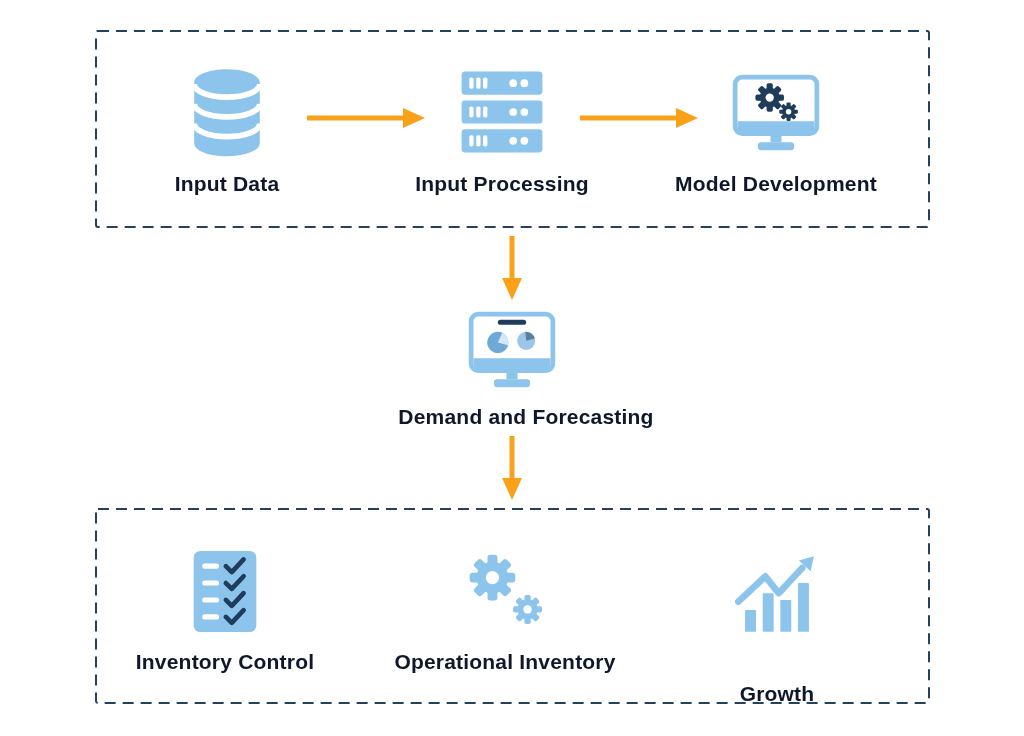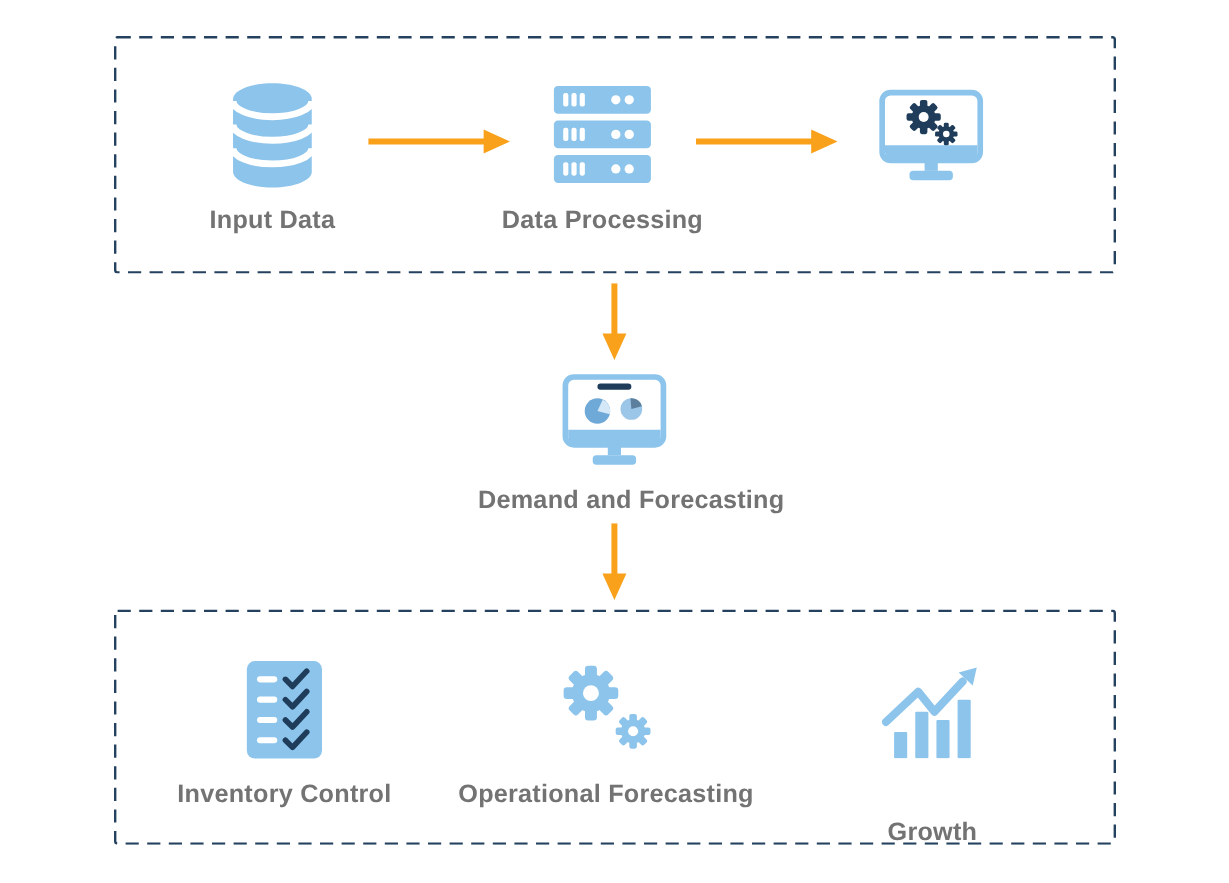--- a/index.html
+++ b/index.html
@@ -8,21 +8,21 @@
     font-family:"Liberation Sans", sans-serif; overflow:hidden;
   }
   .dashed-box { position:absolute; }
   .frame { position:absolute; left:0; top:0; }
   .node { position:absolute; display:flex; flex-direction:column; align-items:center; width:260px; }
   .icon-wrap { display:flex; align-items:center; justify-content:center; }
   .top-icon-wrap { height:104px; }
   .bottom-icon-wrap { height:102px; }
   .mid-icon-wrap { height:92px; }
   .node-label {
-    margin-top:8px; font-size:21px; font-weight:600; color:#737373;
+    margin-top:8px; font-size:21px; font-weight:600; color:#0f172a;
     letter-spacing:0.2px; white-space:nowrap; text-align:left;
   }
   .harrow, .varrow { position:absolute; }
   #top-box    { left:95px;  top:30px;  width:835px; height:198px; }
   #bottom-box { left:95px;  top:508px; width:835px; height:196px; }
   #demand-node { left:382px; top:303px; }
   #demand-node .node-label { margin-top:10px;margin-left:28px; }
 </style>
 </head>
 <body>
@@ -94,36 +94,37 @@
             <circle cx="63" cy="50" r="4.5"></circle>
               <circle cx="76" cy="50" r="4.5"></circle>
             <rect x="12" y="77" width="5" height="13" rx="2"></rect>
               <rect x="20" y="77" width="5" height="13" rx="2"></rect>
               <rect x="28" y="77" width="5" height="13" rx="2"></rect>
             <circle cx="63" cy="83.5" r="4.5"></circle>
               <circle cx="76" cy="83.5" r="4.5"></circle>
           </g>
         </svg>
       </div>
-      <div class="node-label">Data Processing</div>
+      <div class="node-label">Input Processing</div>
     </div>
 
     <svg class="harrow" style="left:483px; top:76px;" width="120" height="24" viewBox="0 0 120 24">
       <line x1="2" y1="12" x2="100" y2="12" stroke="#f9a11b" stroke-width="5"></line>
       <polygon points="98,2 120,12 98,22" fill="#f9a11b"></polygon>
     </svg>
 
     <div class="node" style="left:551px; top:30px;">
       <div class="icon-wrap top-icon-wrap">
         <svg width="88" height="77" viewBox="0 0 112 98">
           <use href="#monitor-shape"></use>
           <use href="#gear-shape" fill="#1f3d5b" transform="translate(48,30) scale(1.1)"></use>
           <use href="#gear-shape" fill="#1f3d5b" transform="translate(72,48) scale(0.72)"></use>
         </svg>
       </div>
+      <div class="node-label">Model Development</div>
     </div>
   </div>
 
   <svg class="varrow" style="left:500px; top:236px;" width="24" height="64" viewBox="0 0 24 64">
     <line x1="12" y1="0" x2="12" y2="44" stroke="#f9a11b" stroke-width="5"></line>
     <polygon points="2,42 22,42 12,64" fill="#f9a11b"></polygon>
   </svg>
 
   <div class="node" id="demand-node">
     <div class="icon-wrap mid-icon-wrap">
@@ -146,21 +147,21 @@
   <svg class="varrow" style="left:500px; top:436px;" width="24" height="64" viewBox="0 0 24 64">
     <line x1="12" y1="0" x2="12" y2="44" stroke="#f9a11b" stroke-width="5"></line>
     <polygon points="2,42 22,42 12,64" fill="#f9a11b"></polygon>
   </svg>
 
   <div class="dashed-box" id="bottom-box">
     <svg class="frame" width="835" height="196">
       <rect x="1" y="1" width="833" height="194" rx="2" fill="none" stroke="#24425f" stroke-width="2" stroke-dasharray="11 7"></rect>
     </svg>
 
-    <div class="node" style="left:12px; top:32px;">
+    <div class="node" style="left:0; top:32px;">
       <div class="icon-wrap bottom-icon-wrap">
         <svg width="66" height="85" viewBox="0 0 78 100">
           <rect x="2" y="2" width="74" height="96" rx="8" fill="#8cc4eb"></rect>
           <g fill="#ffffff">
             <rect x="12" y="17" width="20" height="6" rx="3"></rect>
             <rect x="12" y="37" width="20" height="6" rx="3"></rect>
             <rect x="12" y="57" width="20" height="6" rx="3"></rect>
             <rect x="12" y="77" width="20" height="6" rx="3"></rect>
           </g>
           <g stroke="#1f3d5b" stroke-width="5.5" fill="none" stroke-linecap="round" stroke-linejoin="round">
@@ -174,21 +175,21 @@
       <div class="node-label">Inventory Control</div>
     </div>
 
     <div class="node" style="left:280px; top:32px;">
       <div class="icon-wrap bottom-icon-wrap">
         <svg width="92" height="84" viewBox="0 0 110 100">
           <use href="#gear-shape" fill="#8cc4eb" transform="translate(40,34) scale(1.65)"></use>
           <use href="#gear-shape" fill="#8cc4eb" transform="translate(82,72) scale(1.05)"></use>
         </svg>
       </div>
-      <div class="node-label">Operational Forecasting</div>
+      <div class="node-label">Operational Inventory</div>
     </div>
 
     <div class="node" style="left:552px; top:32px;gap:32px;">
       <div class="icon-wrap bottom-icon-wrap">
         <svg width="84" height="81" viewBox="0 0 100 96">
           <g fill="#8cc4eb">
             <rect x="12" y="70" width="13" height="26" rx="1"></rect>
             <rect x="33" y="50" width="13" height="46" rx="1"></rect>
             <rect x="54" y="58" width="13" height="38" rx="1"></rect>
             <rect x="75" y="38" width="13" height="58" rx="1"></rect>

